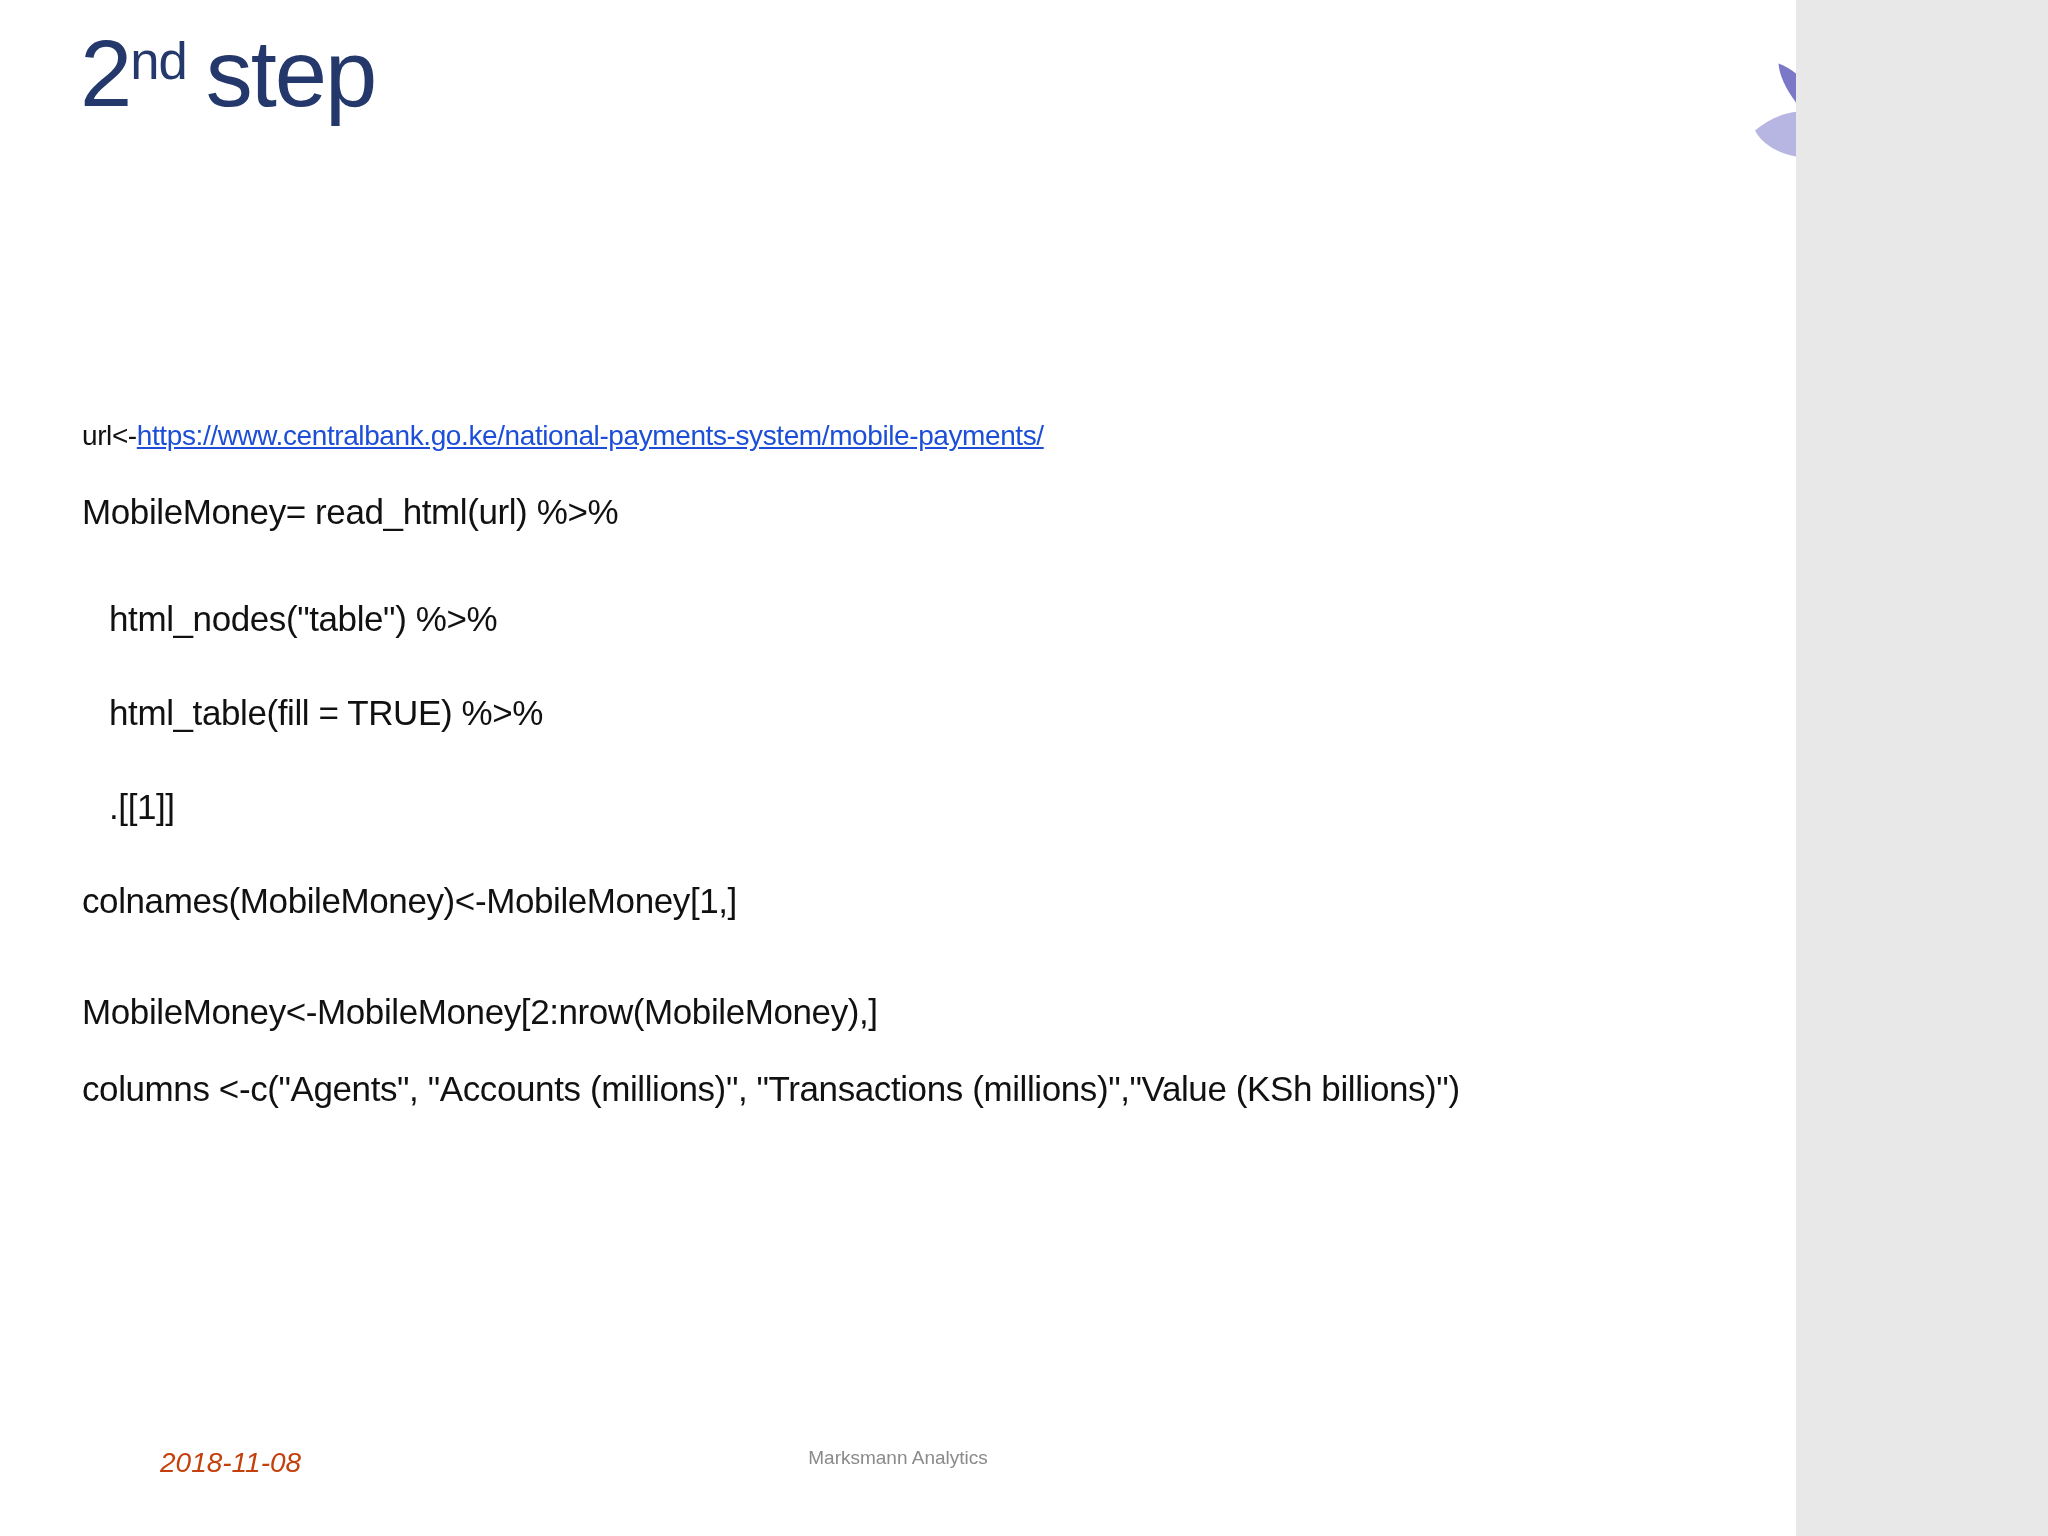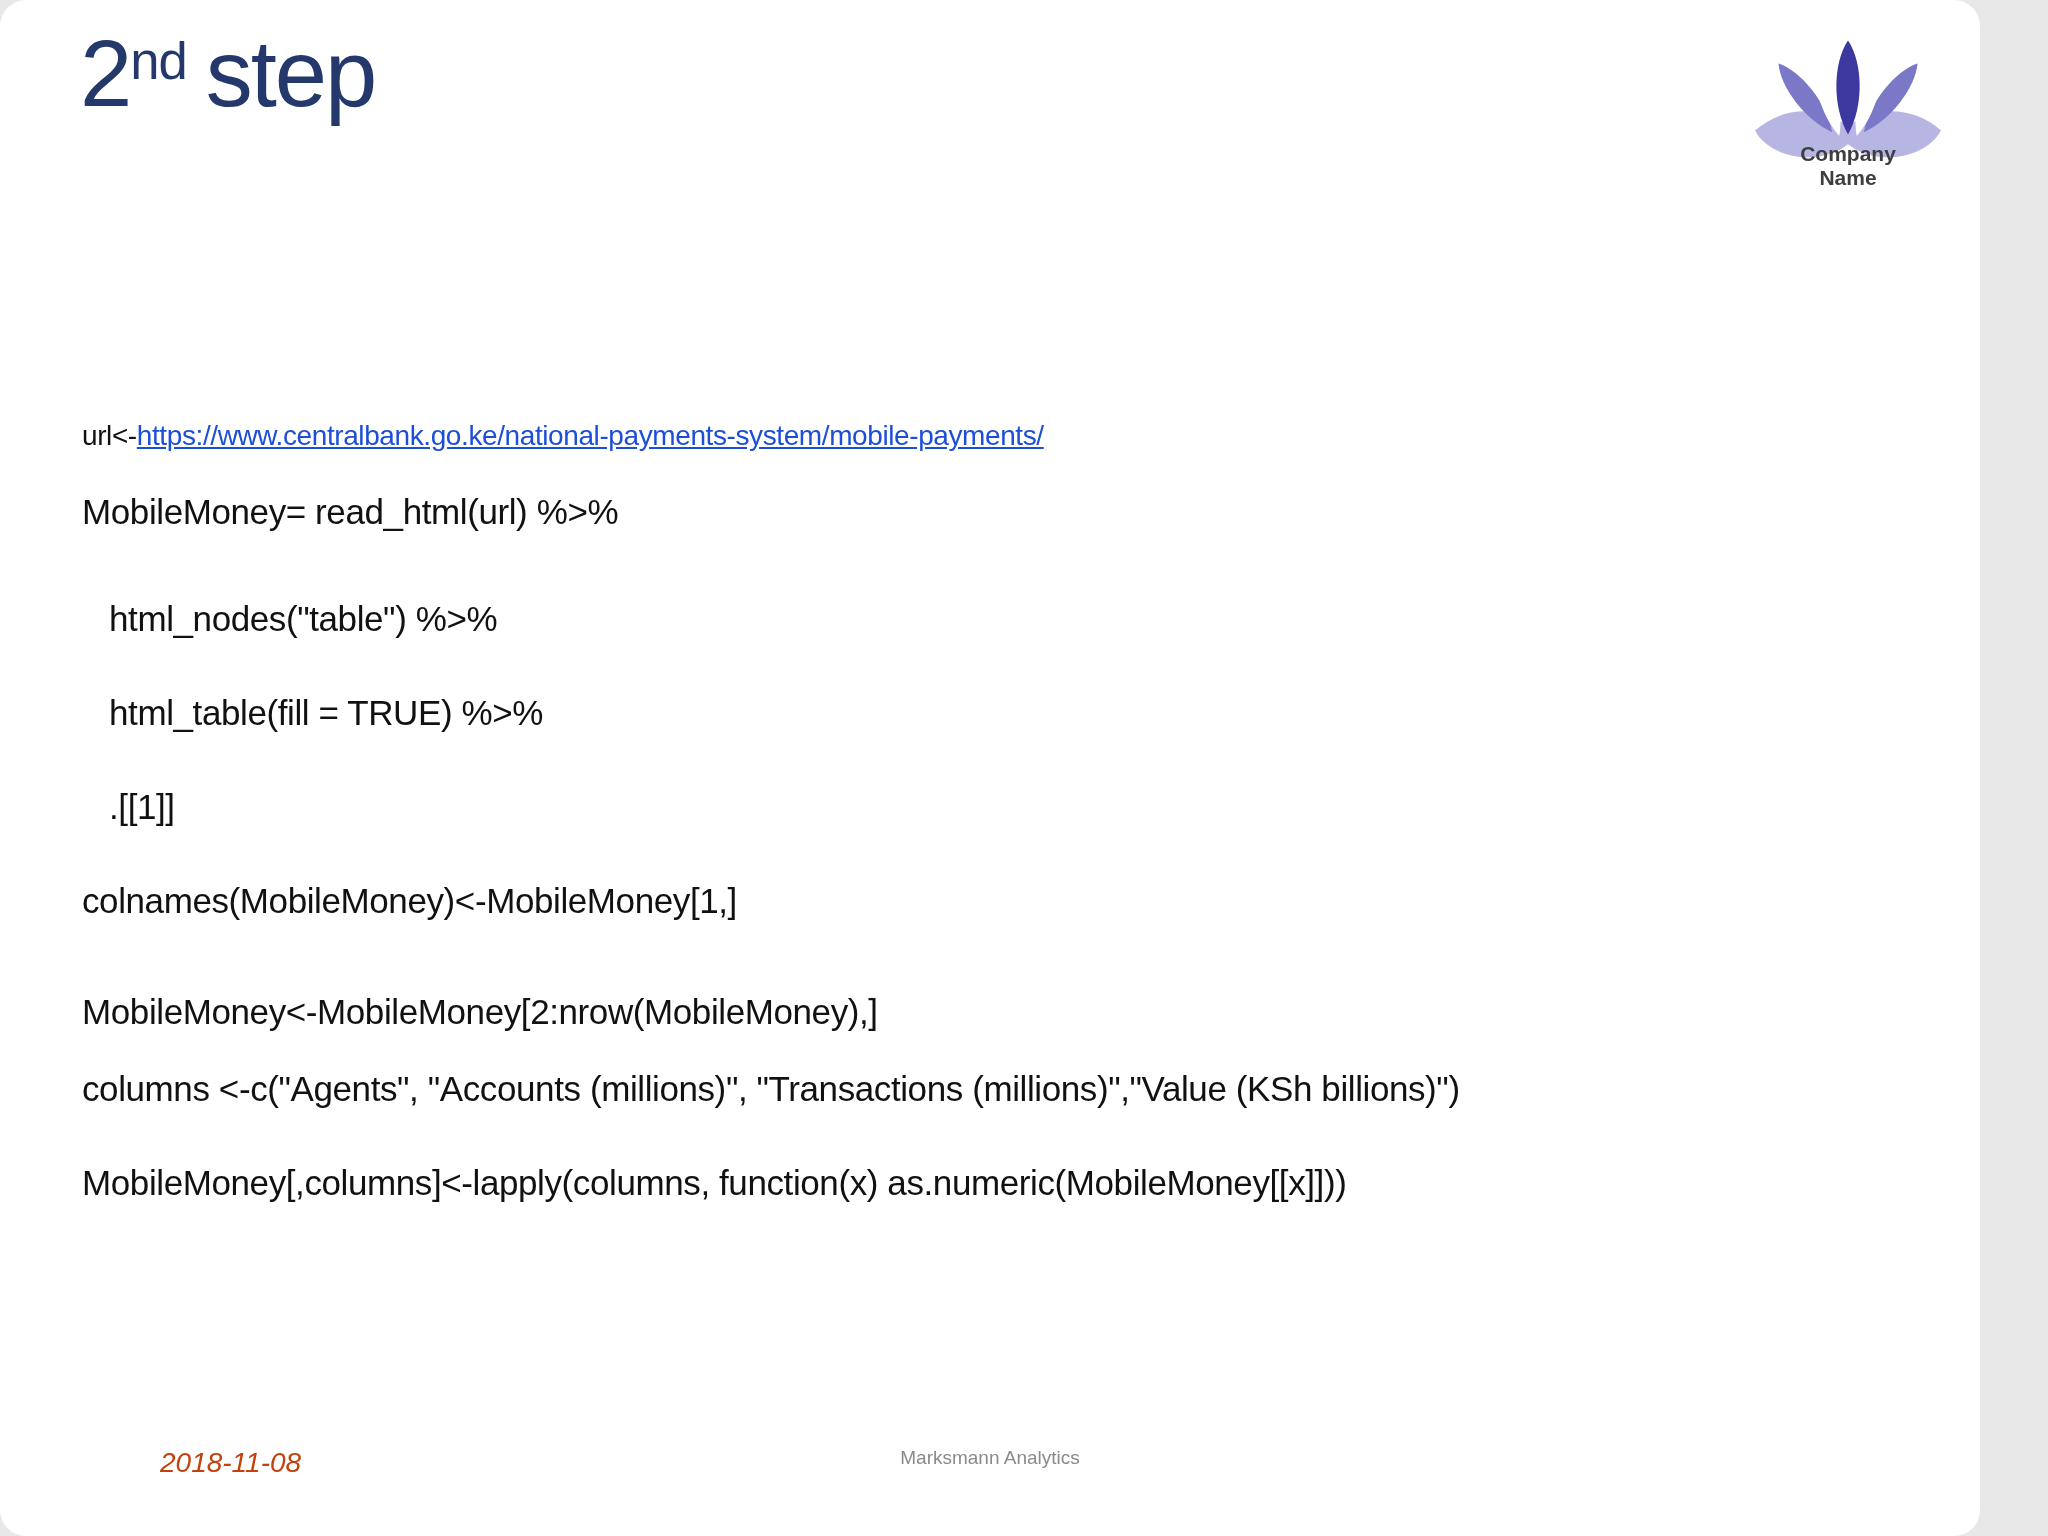--- a/index.html
+++ b/index.html
@@ -1,22 +1,21 @@
 <!DOCTYPE html>
 <html><head>
 <meta charset="utf-8">
 <style>
   html,body { margin:0; padding:0; background:#e8e8e8; }
   .slide {
     position:relative;
-    width:1980px; height:1536px;
+    width:1796px; height:1536px;
     background:#ffffff;
     overflow:hidden;
     font-family:"Liberation Sans", sans-serif;
-    border-radius:26px;
   }
 
   
   .title {
     position:absolute; left:80px; top:22px;
     font-size:94px; color:#24386b;
     letter-spacing:-2px;
     line-height:1.1;
   }
   .title .ordinal {
@@ -108,18 +107,17 @@
     <span>url&lt;-</span><a>https://www.centralbank.go.ke/national-payments-system/mobile-payments/</a>
   </div>
 
   <div class="code-line l0">MobileMoney= read_html(url) %&gt;%</div>
   <div class="code-line l1 indent">html_nodes("table") %&gt;%</div>
   <div class="code-line l2 indent">html_table(fill = TRUE) %&gt;%</div>
   <div class="code-line l3 indent">.[[1]]</div>
   <div class="code-line l4">colnames(MobileMoney)&lt;-MobileMoney[1,]</div>
   <div class="code-line l5">MobileMoney&lt;-MobileMoney[2:nrow(MobileMoney),]</div>
   <div class="code-line l6">columns &lt;-c("Agents", "Accounts (millions)", "Transactions (millions)","Value (KSh billions)")</div>
-  <div class="code-line l7">MobileMoney[,columns]&lt;-lapply(columns, function(x) as.numeric(MobileMoney[[x]]))</div>
 
   <div class="footer-date">2018-11-08</div>
   <div class="footer-company">Marksmann Analytics</div>
 
 </div>
 
 </body></html>

